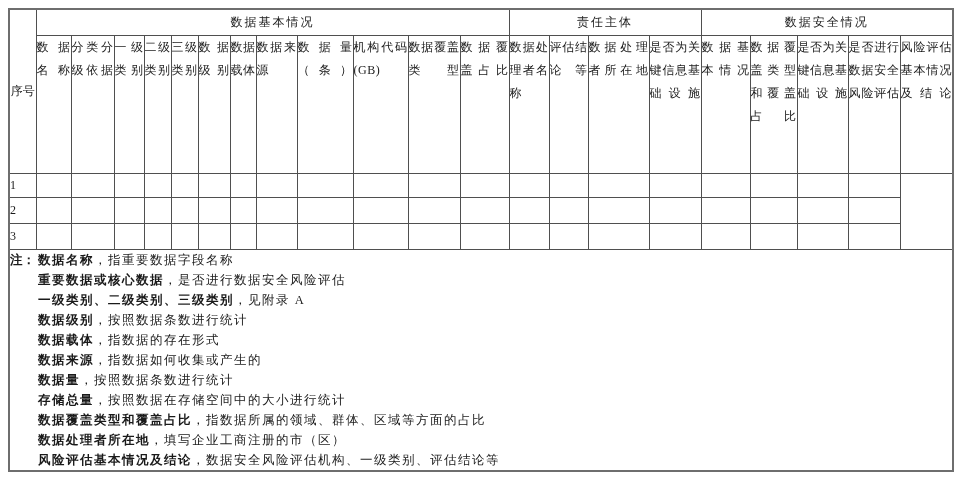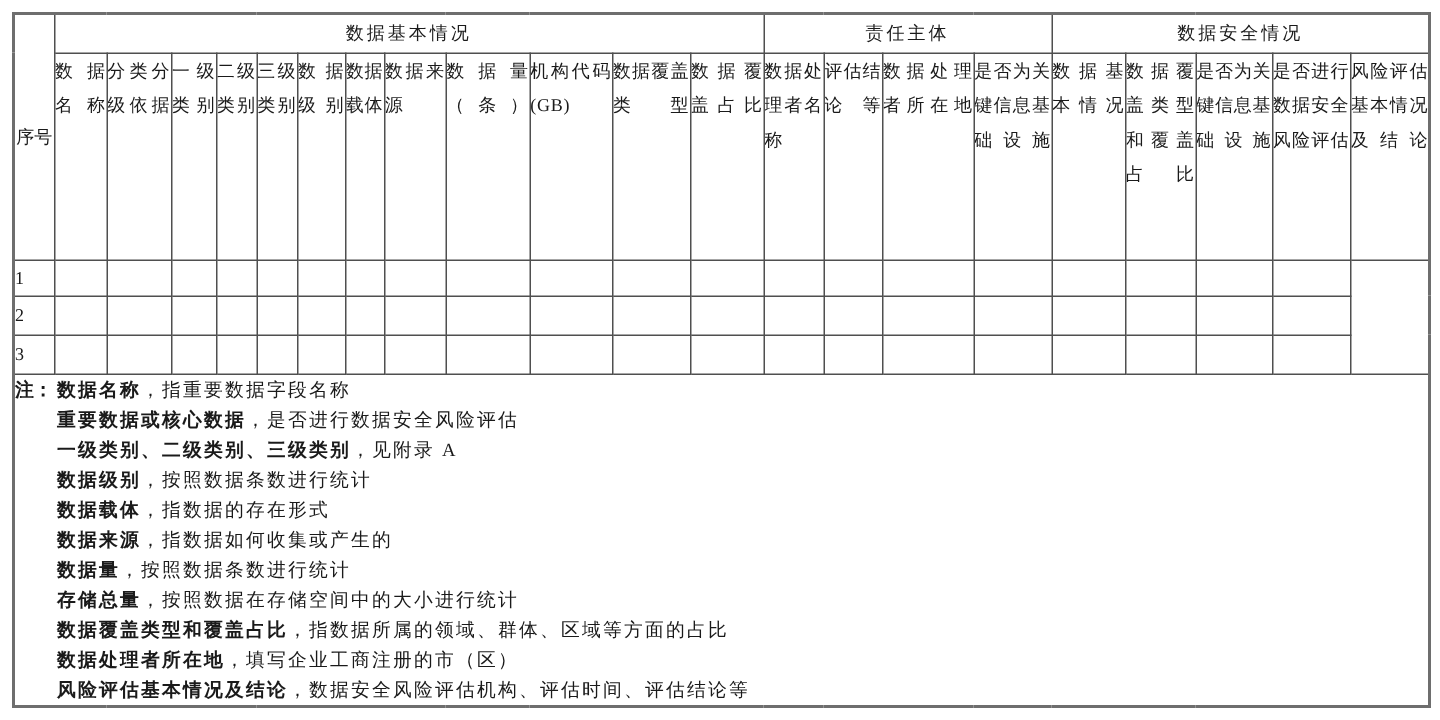--- a/index.html
+++ b/index.html
@@ -236,18 +236,18 @@
       <div class="note-line">
         <span class="note-term">存储总量</span><span>，按照数据在存储空间中的大小进行统计</span>
       </div>
       <div class="note-line">
         <span class="note-term">数据覆盖类型和覆盖占比</span><span>，指数据所属的领域、群体、区域等方面的占比</span>
       </div>
       <div class="note-line">
         <span class="note-term">数据处理者所在地</span><span>，填写企业工商注册的市（区）</span>
       </div>
       <div class="note-line">
-        <span class="note-term">风险评估基本情况及结论</span><span>，数据安全风险评估机构、评估时间、评估结论等</span>
+        <span class="note-term">风险评估基本情况及结论</span><span>，数据安全风险评估机构、一级类别、评估结论等</span>
       </div>
     </td>
   </tr>
 </tbody>
   </table>
 
 </body></html>

